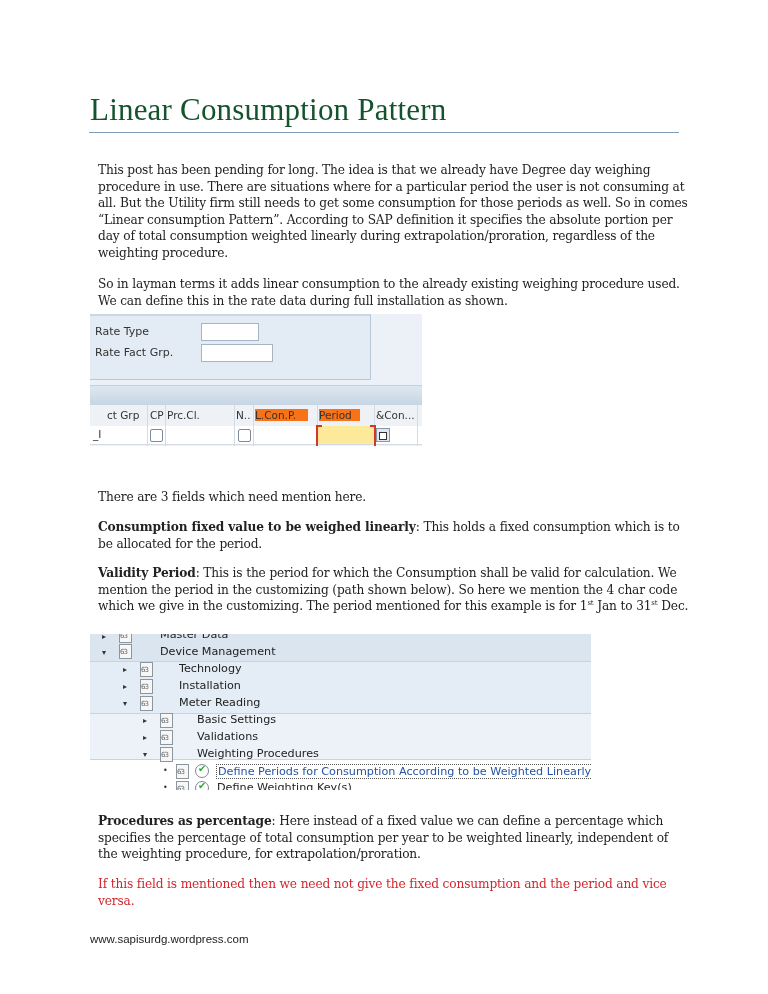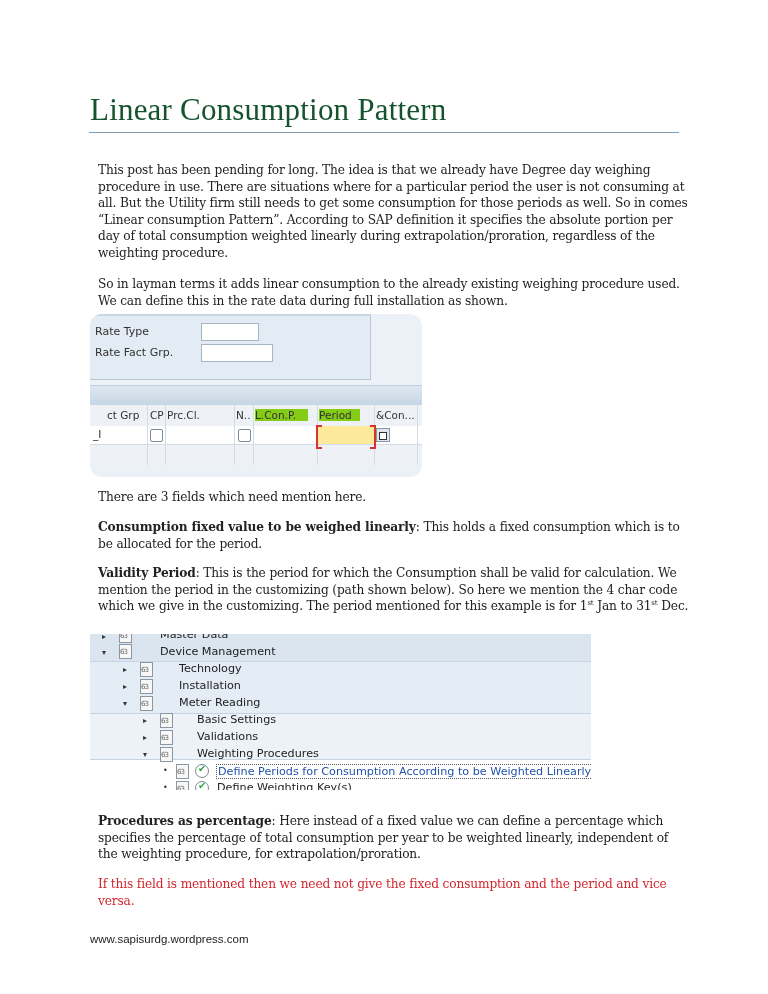--- a/index.html
+++ b/index.html
@@ -10,29 +10,29 @@
                 font-size: 31px; color: #14532d; letter-spacing: 0.2px; margin: 0; font-weight: normal; }
   .title-rule { position: absolute; left: 89px; top: 132px; width: 590px; height: 1px; background: #7f9cb8; }
 
   .para { position: absolute; left: 90px; width: 592px; font-size: 12.2px; line-height: 16.5px;
           margin: 8px; color: #222; font-family: "DejaVu Serif", serif; letter-spacing: -0.15px; }
   .para b { font-weight: bold; }
   .para sup { font-size: 7px; vertical-align: super; line-height: 0; }
   .para.red { color: #d2262e; }
 
   
-  .shot1 { position: absolute; left: 90px; top: 314px; width: 332px; height: 163px; background: #ecf1f7; overflow: hidden; font-family: "DejaVu Sans", sans-serif; border-radius: 12px; }
+  .shot1 { position: absolute; left: 90px; top: 314px; width: 332px; height: 132px; background: #ecf1f7; overflow: hidden; font-family: "DejaVu Sans", sans-serif; }
   .shot1 .panel { position: absolute; left: 0; top: 0; width: 280px; height: 63px; background: #e3ebf4; border-right: 1px solid #b9c8d8; border-bottom: 1px solid #b9c8d8; border-top: 2px solid #c9d6e4; }
   .shot1 .lbl { position: absolute; left: 5px; font-size: 11px; color: #333; }
   .shot1 .inp { position: absolute; background: #fff; border: 1px solid #a7b4c4; height: 16px; }
   .shot1 .bar { position: absolute; left: 0; top: 71px; width: 332px; height: 20px; background: linear-gradient(#dde7f1, #c5d4e3); border-top: 1px solid #c0cfde; }
   .shot1 .hdr { position: absolute; left: 0; top: 91px; width: 332px; height: 21px; background: #eef2f7; border-bottom: 1px solid #cfd8e2; }
   .shot1 .col { position: absolute; top: 91px; height: 60px; border-left: 1px solid #d3dbe5; }
   .shot1 .h { position: absolute; top: 95px; font-size: 10.5px; color: #333; white-space: nowrap; }
-  .shot1 .hl { background: #84cc16; }
+  .shot1 .hl { background: #f97316; }
   .shot1 .row1 { position: absolute; left: 0; top: 112px; width: 332px; height: 18px; background: #fff; border-bottom: 1px solid #d3dbe5; }
   .shot1 .row2 { position: absolute; left: 0; top: 131px; width: 332px; height: 20px; background: #eef2f7; }
   .shot1 .cb { position: absolute; top: 115px; width: 11px; height: 11px; border: 1px solid #7c8a99; background: #fff; border-radius: 2px; }
   .shot1 .period-cell { position: absolute; left: 227px; top: 112px; width: 57px; height: 18px; background: #fde99a; }
   .shot1 .bracket-l { position: absolute; left: 226px; top: 111px; width: 4px; height: 20px; border: 2px solid #d9342b; border-right: none; }
   .shot1 .bracket-r { position: absolute; left: 280px; top: 111px; width: 4px; height: 20px; border: 2px solid #d9342b; border-left: none; }
   .shot1 .copy { position: absolute; left: 286px; top: 114px; width: 12px; height: 12px; background: #dfe6ee; border: 1px solid #8a97a6; }
   .shot1 .copy::after { content: ""; position: absolute; left: 2px; top: 3px; width: 6px; height: 6px; border: 1px solid #333; background: #fff; }
   .shot1 .rowtext { position: absolute; left: 3px; top: 114px; font-size: 10.5px; color: #333; }
 

